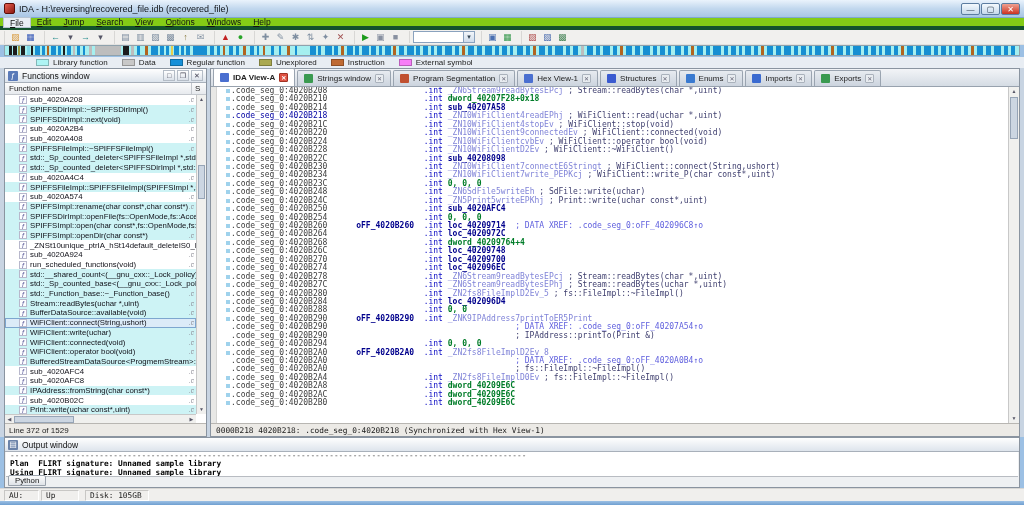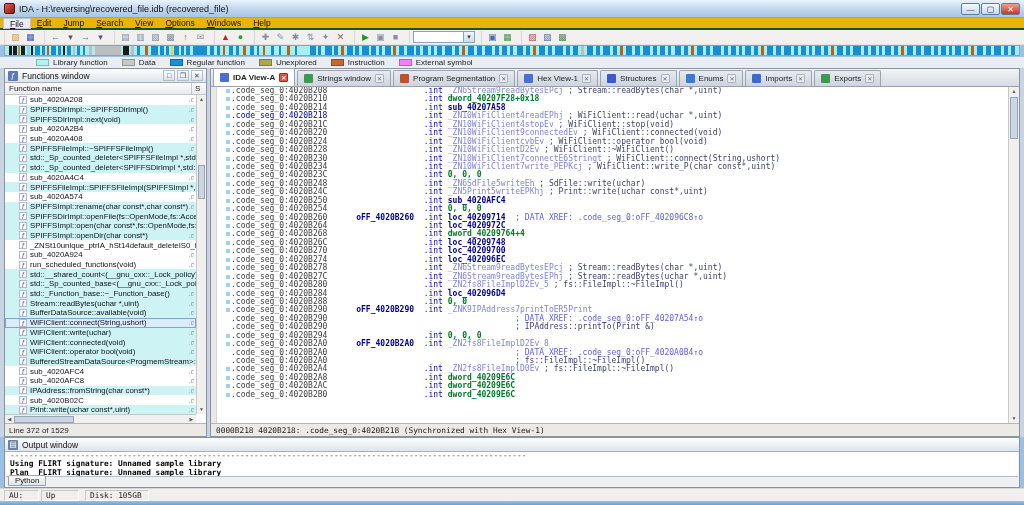--- a/index.html
+++ b/index.html
@@ -10,21 +10,21 @@
   #titlebar { left:0; top:0; width:1024px; height:18px;
     background:linear-gradient(#eaf3fc,#c2d8ee 50%,#a9c6e4); border-bottom:1px solid #7fa8cf;
     display:flex; align-items:center; padding:0 4px; font-size:9px; color:#101418; }
   #app-icon { width:11px; height:11px; margin-right:4px; border-radius:2px;
     background:linear-gradient(135deg,#e86050,#8c1810); border:1px solid #5c0e08; }
   .winbtns { margin-left:auto; display:flex; gap:1px; }
   .winbtn { width:19px; height:12px; font-size:8px; line-height:11px; text-align:center;
     border:1px solid #5c7da0; border-radius:2px; background:linear-gradient(#f4f9fd,#c7daec); color:#234; }
   .winbtn.close { background:linear-gradient(#f0a090,#cc3322); color:#fff; }
   
-  #menubar { left:0; top:18px; width:1024px; height:12px; background:#eab308; border-bottom:2px solid #14532d;
+  #menubar { left:0; top:18px; width:1024px; height:12px; background:#84cc16; border-bottom:4px solid #14532d;
     display:flex; align-items:center; font-size:8.5px; color:#111; padding-left:3px; }
   .menu-item { padding:0 6px; height:11px; line-height:11px; }
   .menu-item.first { border:1px solid #b8c4d2; background:#e9eef4; }
   
   #toolbar { left:0; top:30px; width:1024px; height:15px; background:#f1f0ee; display:flex; align-items:center;
     padding-left:4px; border-bottom:1px solid #e3e2e0; }
   .tgroup { display:flex; align-items:center; margin-right:3px; padding:0 3px; border-left:1px solid #d8d7d5; }
   .tbtn { width:15px; height:13px; font-size:9px; line-height:12px; text-align:center; }
   .tcombo { width:62px; height:12px; background:#fff; border:1px solid #8aa2be; display:flex; }
   .tcombo .dd { margin-left:auto; width:11px; font-size:7px; line-height:10px; text-align:center;
@@ -579,20 +579,21 @@
       <div id="gutter"></div>
       <div id="dlines" style="position:absolute; left:7px; right:0; top:0;">
           <div class="dline"><span class="dot"></span><span class="tk-a">.code_seg_0:4020B208</span><span class="tk-a">                    </span><span class="tk-k">.int </span><span class="tk-p">_ZN6Stream9readBytesEPcj</span><span class="tk-a"> </span><span class="tk-c">; Stream::readBytes(char *,uint)</span></div>
           <div class="dline"><span class="dot"></span><span class="tk-a">.code_seg_0:4020B210</span><span class="tk-a">                    </span><span class="tk-k">.int </span><span class="tk-g">dword_40207F28+0x18</span></div>
           <div class="dline"><span class="dot"></span><span class="tk-a">.code_seg_0:4020B214</span><span class="tk-a">                    </span><span class="tk-k">.int </span><span class="tk-n">sub_40207A58</span></div>
           <div class="dline"><span class="dot"></span><span class="tk-A">.code_seg_0:4020B218</span><span class="tk-a">                    </span><span class="tk-k">.int </span><span class="tk-p">_ZN10WiFiClient4readEPhj</span><span class="tk-a"> </span><span class="tk-c">; WiFiClient::read(uchar *,uint)</span></div>
           <div class="dline"><span class="dot"></span><span class="tk-a">.code_seg_0:4020B21C</span><span class="tk-a">                    </span><span class="tk-k">.int </span><span class="tk-p">_ZN10WiFiClient4stopEv</span><span class="tk-a"> </span><span class="tk-c">; WiFiClient::stop(void)</span></div>
           <div class="dline"><span class="dot"></span><span class="tk-a">.code_seg_0:4020B220</span><span class="tk-a">                    </span><span class="tk-k">.int </span><span class="tk-p">_ZN10WiFiClient9connectedEv</span><span class="tk-a"> </span><span class="tk-c">; WiFiClient::connected(void)</span></div>
           <div class="dline"><span class="dot"></span><span class="tk-a">.code_seg_0:4020B224</span><span class="tk-a">                    </span><span class="tk-k">.int </span><span class="tk-p">_ZN10WiFiClientcvbEv</span><span class="tk-a"> </span><span class="tk-c">; WiFiClient::operator bool(void)</span></div>
           <div class="dline"><span class="dot"></span><span class="tk-a">.code_seg_0:4020B228</span><span class="tk-a">                    </span><span class="tk-k">.int </span><span class="tk-p">_ZN10WiFiClientD2Ev</span><span class="tk-a"> </span><span class="tk-c">; WiFiClient::~WiFiClient()</span></div>
+          <div class="dline"><span class="dot"></span><span class="tk-a">.code_seg_0:4020B22C</span><span class="tk-a">                    </span><span class="tk-k">.int </span><span class="tk-n">sub_40208098</span></div>
           <div class="dline"><span class="dot"></span><span class="tk-a">.code_seg_0:4020B230</span><span class="tk-a">                    </span><span class="tk-k">.int </span><span class="tk-p">_ZN10WiFiClient7connectE6Stringt</span><span class="tk-a"> </span><span class="tk-c">; WiFiClient::connect(String,ushort)</span></div>
           <div class="dline"><span class="dot"></span><span class="tk-a">.code_seg_0:4020B234</span><span class="tk-a">                    </span><span class="tk-k">.int </span><span class="tk-p">_ZN10WiFiClient7write_PEPKcj</span><span class="tk-a"> </span><span class="tk-c">; WiFiClient::write_P(char const*,uint)</span></div>
           <div class="dline"><span class="dot"></span><span class="tk-a">.code_seg_0:4020B23C</span><span class="tk-a">                    </span><span class="tk-k">.int </span><span class="tk-g">0, 0, 0</span></div>
           <div class="dline"><span class="dot"></span><span class="tk-a">.code_seg_0:4020B248</span><span class="tk-a">                    </span><span class="tk-k">.int </span><span class="tk-p">_ZN6SdFile5writeEh</span><span class="tk-a"> </span><span class="tk-c">; SdFile::write(uchar)</span></div>
           <div class="dline"><span class="dot"></span><span class="tk-a">.code_seg_0:4020B24C</span><span class="tk-a">                    </span><span class="tk-k">.int </span><span class="tk-p">_ZN5Print5writeEPKhj</span><span class="tk-a"> </span><span class="tk-c">; Print::write(uchar const*,uint)</span></div>
           <div class="dline"><span class="dot"></span><span class="tk-a">.code_seg_0:4020B250</span><span class="tk-a">                    </span><span class="tk-k">.int </span><span class="tk-n">sub_4020AFC4</span></div>
           <div class="dline"><span class="dot"></span><span class="tk-a">.code_seg_0:4020B254</span><span class="tk-a">                    </span><span class="tk-k">.int </span><span class="tk-g">0, 0, 0</span></div>
           <div class="dline"><span class="dot"></span><span class="tk-a">.code_seg_0:4020B260</span><span class="tk-a">      </span><span class="tk-L">oFF_4020B260</span><span class="tk-a">  </span><span class="tk-k">.int </span><span class="tk-n">loc_40209714</span><span class="tk-a">  </span><span class="tk-x">; DATA XREF: .code_seg_0:oFF_402096C8↑o</span></div>
           <div class="dline"><span class="dot"></span><span class="tk-a">.code_seg_0:4020B264</span><span class="tk-a">                    </span><span class="tk-k">.int </span><span class="tk-n">loc_4020972C</span></div>
           <div class="dline"><span class="dot"></span><span class="tk-a">.code_seg_0:4020B268</span><span class="tk-a">                    </span><span class="tk-k">.int </span><span class="tk-g">dword_40209764+4</span></div>
@@ -624,21 +625,21 @@
     </div>
     <div id="disasm-status">0000B218 4020B218: .code_seg_0:4020B218 (Synchronized with Hex View-1)</div>
   </div>
 </div>
 
 <div id="output-panel">
   <div class="ptitle">
     <span class="picon" style="background:#6a82a8;">▤</span>
     <span>Output window</span>
   </div>
-  <div id="output-console"><div class="dashes">--------------------------------------------------------------------------------------------------------------</div><div>Using FLIRT signature: Unnamed sample library</div><div>Plan  FLIRT signature: Unnamed sample library</div></div>
+  <div id="output-console"><div class="dashes">--------------------------------------------------------------------------------------------------------------</div><div>Plan  FLIRT signature: Unnamed sample library</div><div>Using FLIRT signature: Unnamed sample library</div></div>
   <div id="python-btn">Python</div>
 </div>
 
 <div class="abs" id="statusbar">
   <span class="scell" style="width:35px;">AU: idle</span>
   <span class="scell" style="width:38px;">Up</span>
   <span class="scell" style="width:64px; margin-left:4px;">Disk: 105GB</span>
 </div>
 <div class="abs" id="bottomglass"></div>
 

